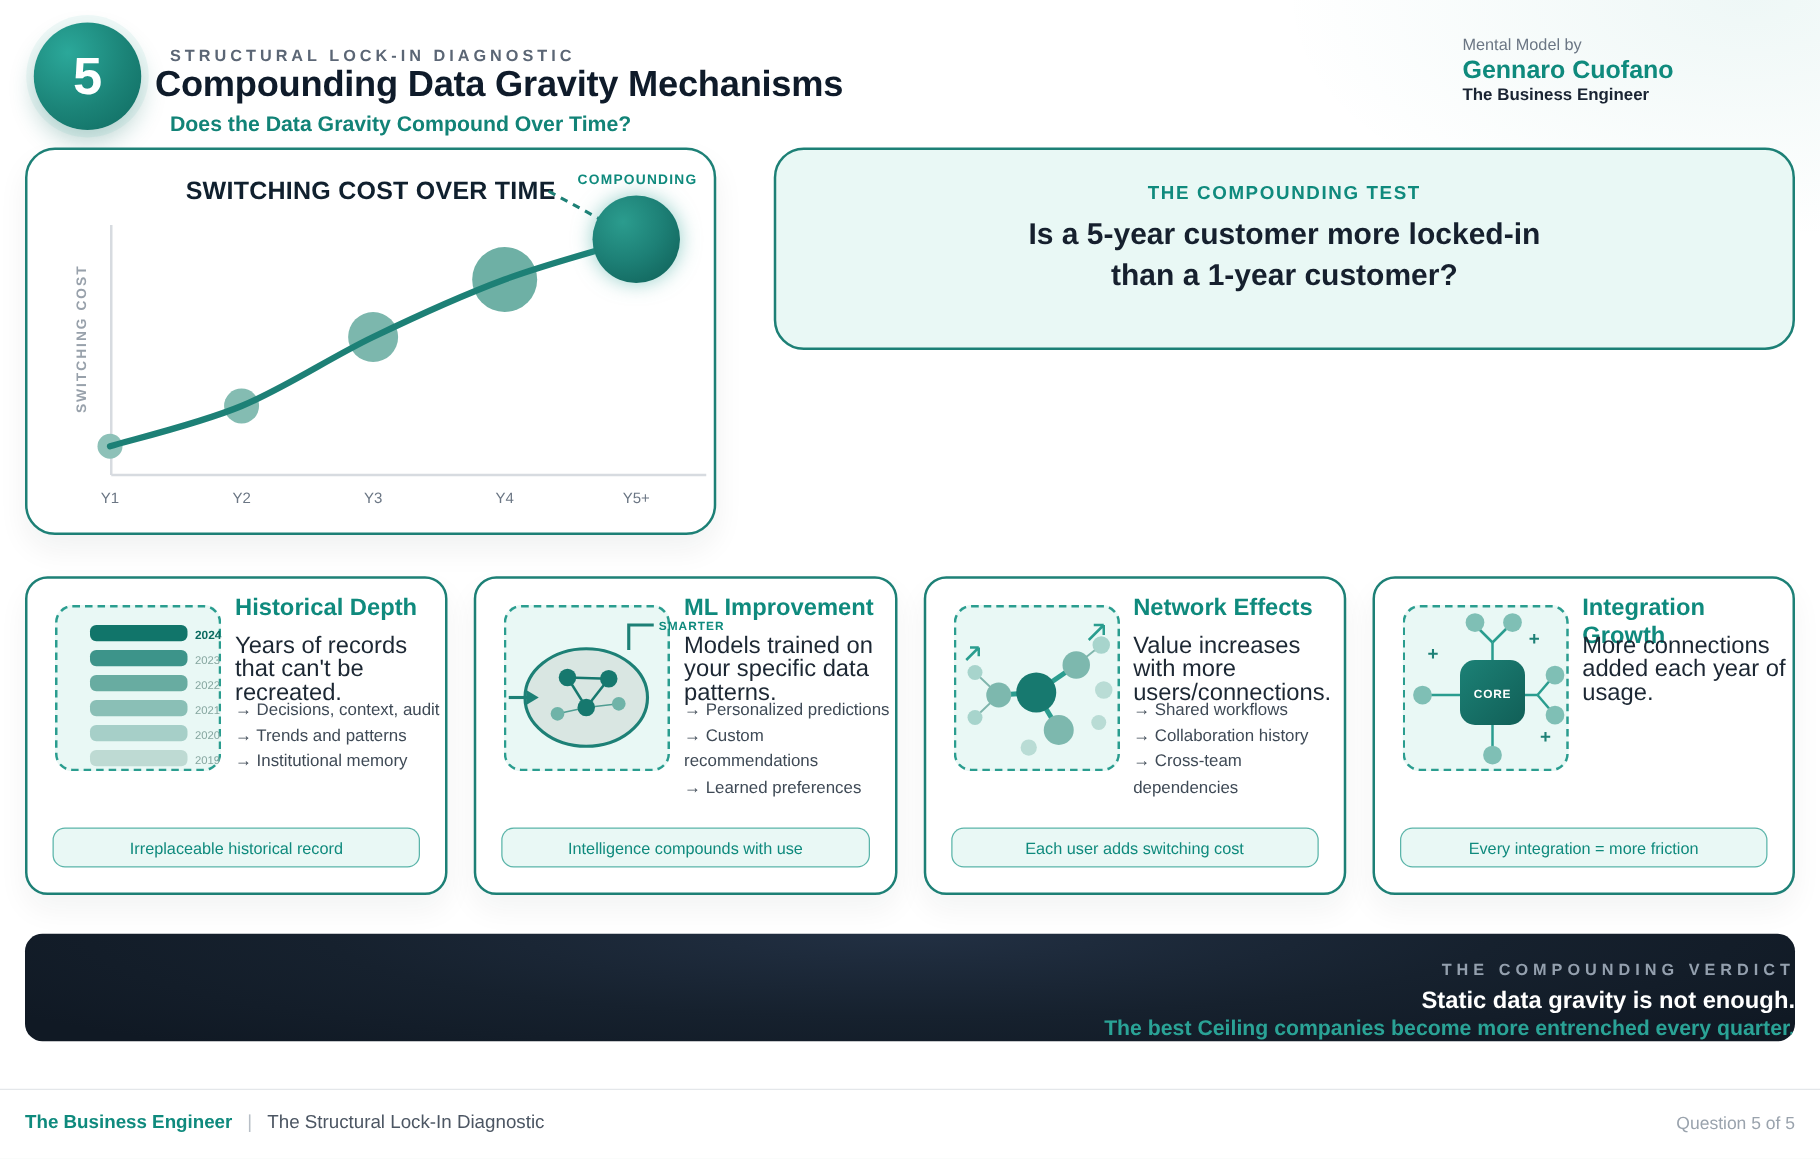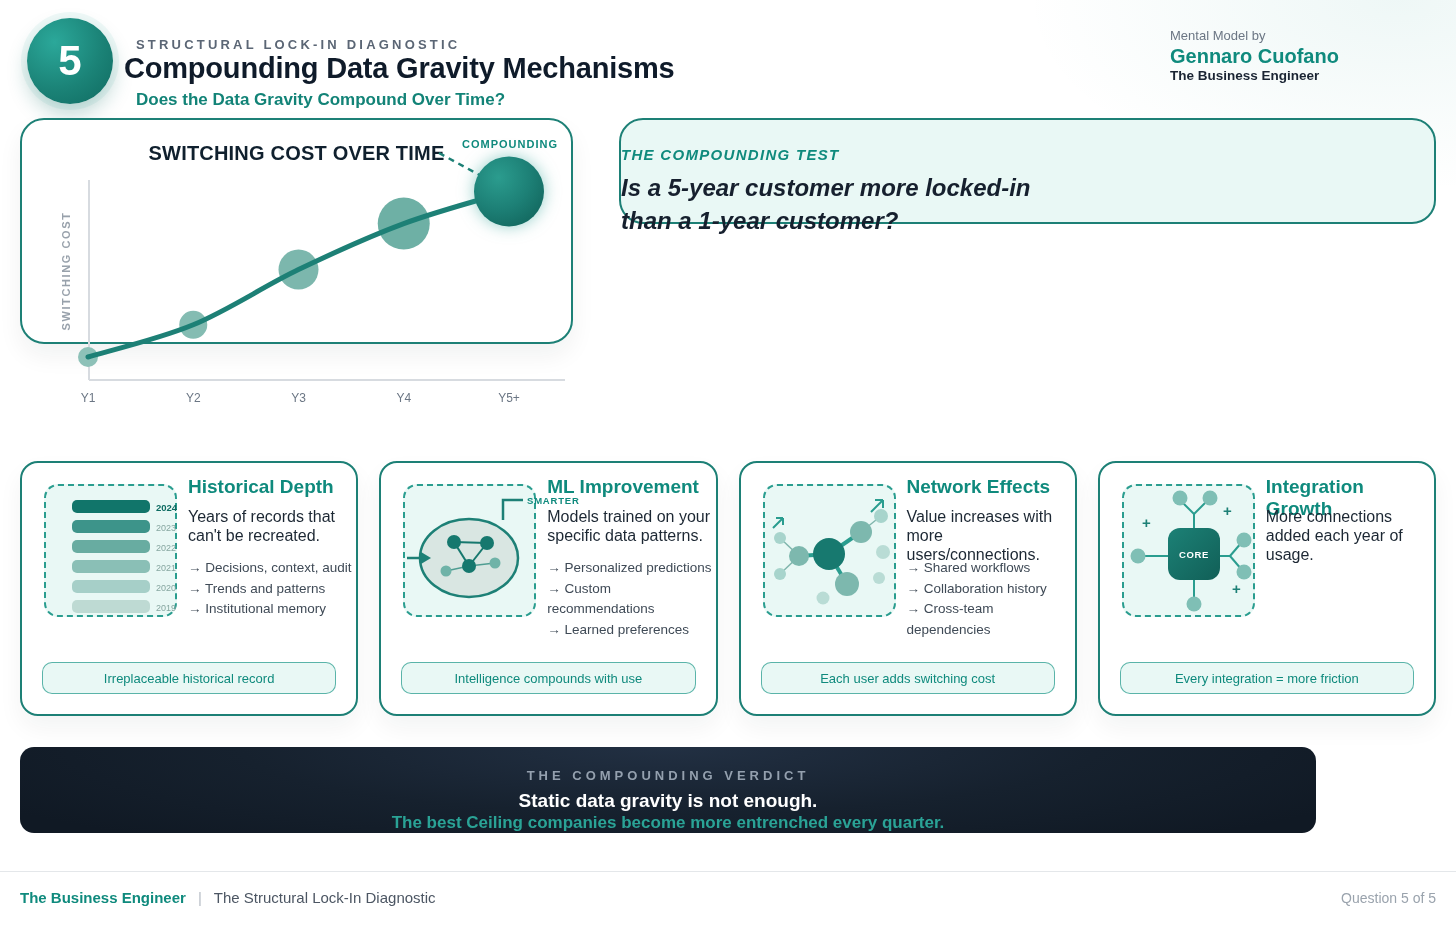--- a/index.html
+++ b/index.html
@@ -23,68 +23,68 @@
   }
   .eyebrow { position:absolute; left:136px; top:37px; font-size:13px; font-weight:700; letter-spacing:3.2px; color:#5b6675; }
   .page-title { position:absolute; left:124px; top:52px; font-size:29px; font-weight:800; color:#0f1b2a; letter-spacing:-0.2px; }
   .subtitle { position:absolute; left:136px; top:90px; font-size:17px; font-weight:700; color:#128377; }
   .byline { position:absolute; left:1170px; top:26px; font-size:13px; color:#6b7684; line-height:19px; }
   .byline .name { color:#0f8a7d; font-weight:800; font-size:20px; margin-top:2px; }
   .byline .org { color:#1a2433; font-weight:700; font-size:13.5px; }
 
   
   .chart-card {
-    position:absolute; left:20px; top:118px; width:553px; height:226px;
+    position:absolute; left:20px; top:118px; width:553px; height:310px;
     border:2px solid #1d8076; border-radius:24px; background:#fff;
     box-shadow: 0 12px 24px rgba(16,42,37,.06);
   }
   .chart-title { position:absolute; left:0; right:0; top:22px; text-align:center; font-size:20px; font-weight:800; color:#10202e; letter-spacing:.2px; }
   .chart-annot { position:absolute; right:13px; top:18px; font-size:11px; font-weight:800; letter-spacing:1px; color:#0f8a7d; }
   .chart-ylabel {
     position:absolute; left:-56px; top:145px; width:200px; text-align:center;
     font-size:11px; letter-spacing:1.6px; color:#98a1ab; font-weight:600;
     transform: rotate(-90deg);
   }
   .chart-svg { position:absolute; left:0; top:0; }
   .big-bubble { filter: drop-shadow(0 0 8px rgba(42,160,147,.5)); }
 
   
   .test-card {
-    position:absolute; left:619px; top:118px; width:817px; height:106px;
-    background:#e9f8f5; border:2px solid #1d8076; border-radius:24px; text-align:left;font-style:italic;
+    position:absolute; left:619px; top:118px; width:817px; height:162px;
+    background:#e9f8f5; border:2px solid #1d8076; border-radius:24px; text-align:center;
   }
   .test-eyebrow { margin-top:26px; font-size:15px; font-weight:800; letter-spacing:1.3px; color:#0f8a7d; }
   .test-q { margin-top:8px; font-size:24px; font-weight:800; color:#16202e; line-height:33px; }
 
   
   .cards { position:absolute; left:20px; top:461px; width:1416px; display:flex; gap:21px; }
   .card {
     flex:1; height:255px; border:2px solid #1d8076; border-radius:18px; background:#fff;
     position:relative; box-shadow: 0 12px 24px rgba(16,42,37,.05);
   }
   .icon-tile {
     position:absolute; left:22px; top:21px; width:133px; height:133px;
     border:2px dashed #2a9d8f; border-radius:14px; background:#e9f8f5;
   }
   .icon-tile svg { overflow:visible; }
   .card-title { position:absolute; left:166px; top:13px; font-size:19px; font-weight:800; color:#0f8a7d; }
-  .card-body { position:absolute; left:166px; top:44px; width:172px; font-size:16px; line-height:19px; color:#1c2733; }
+  .card-body { position:absolute; left:166px; top:44px; width:172px; font-size:19px; line-height:19px; color:#1c2733; }
   .card-bullets { position:absolute; left:166px; top:95px; font-size:13.5px; line-height:20.5px; color:#3f4a56; }
   .card-pill {
     position:absolute; left:20px; right:20px; top:199px; height:32px;
     border:1.5px solid rgba(42,157,143,.75); border-radius:10px; background:#e9f8f5;
     display:flex; align-items:center; justify-content:center;
     font-size:13px; font-weight:400; color:#0f8a7d;
   }
 
   
   .verdict {
-    position:absolute; left:20px; top:747px; width:1296px; height:86px; border-radius:14px;
+    position:absolute; left:20px; top:747px; width:1416px; height:86px; border-radius:14px;
     background: radial-gradient(60% 140% at 50% 0%, #223043 0%, #16212e 55%, #101924 100%);
-    text-align:center; overflow:hidden;
+    text-align:right; overflow:hidden;
   }
   .verdict-eyebrow { padding-top:21px; font-size:13px; font-weight:700; letter-spacing:4px; color:#94a0ae; }
   .verdict-line1 { margin-top:7px; font-size:19px; font-weight:800; color:#ffffff; }
   .verdict-line2 { margin-top:1px; font-size:17px; font-weight:800; color:#2aa396; }
 
   
   .footer-divider { position:absolute; left:0; top:871px; width:1456px; height:1px; background:#e4e7ea; }
   .footer { position:absolute; left:20px; top:889px; font-size:15px; display:flex; gap:12px; align-items:baseline; }
   .footer .brand { color:#0f8a7d; font-weight:800; }
   .footer .sep { color:#b7bec6; }

